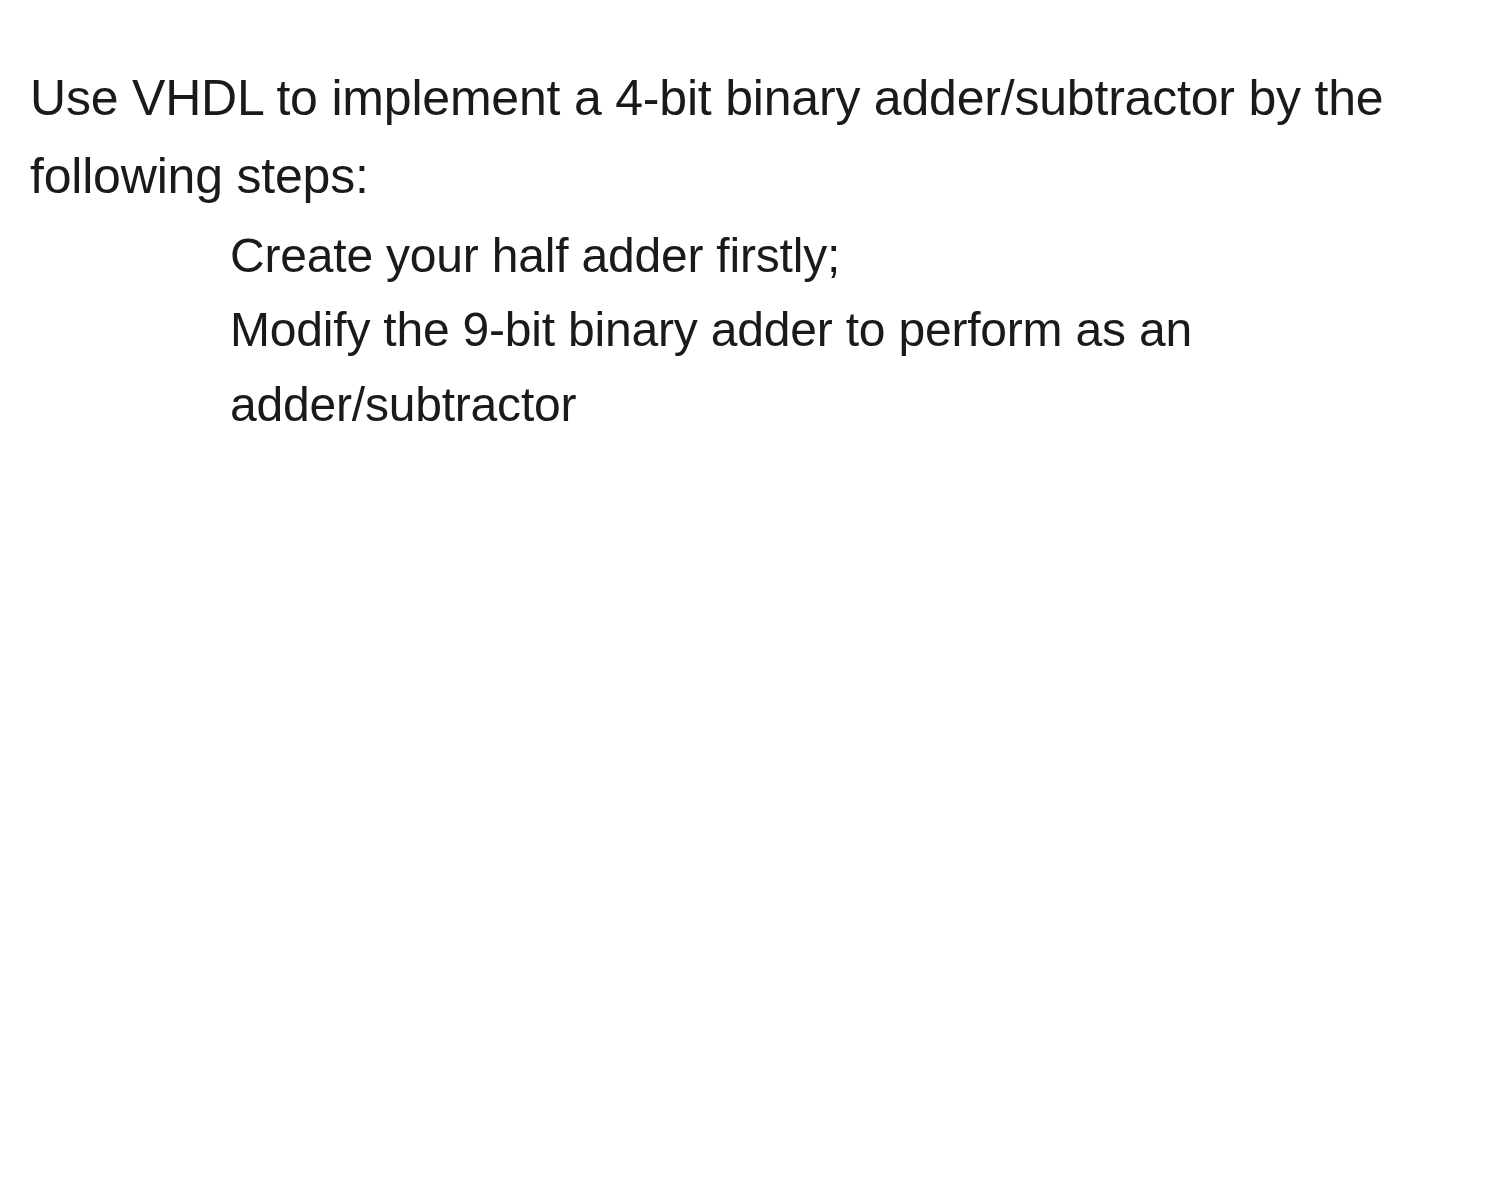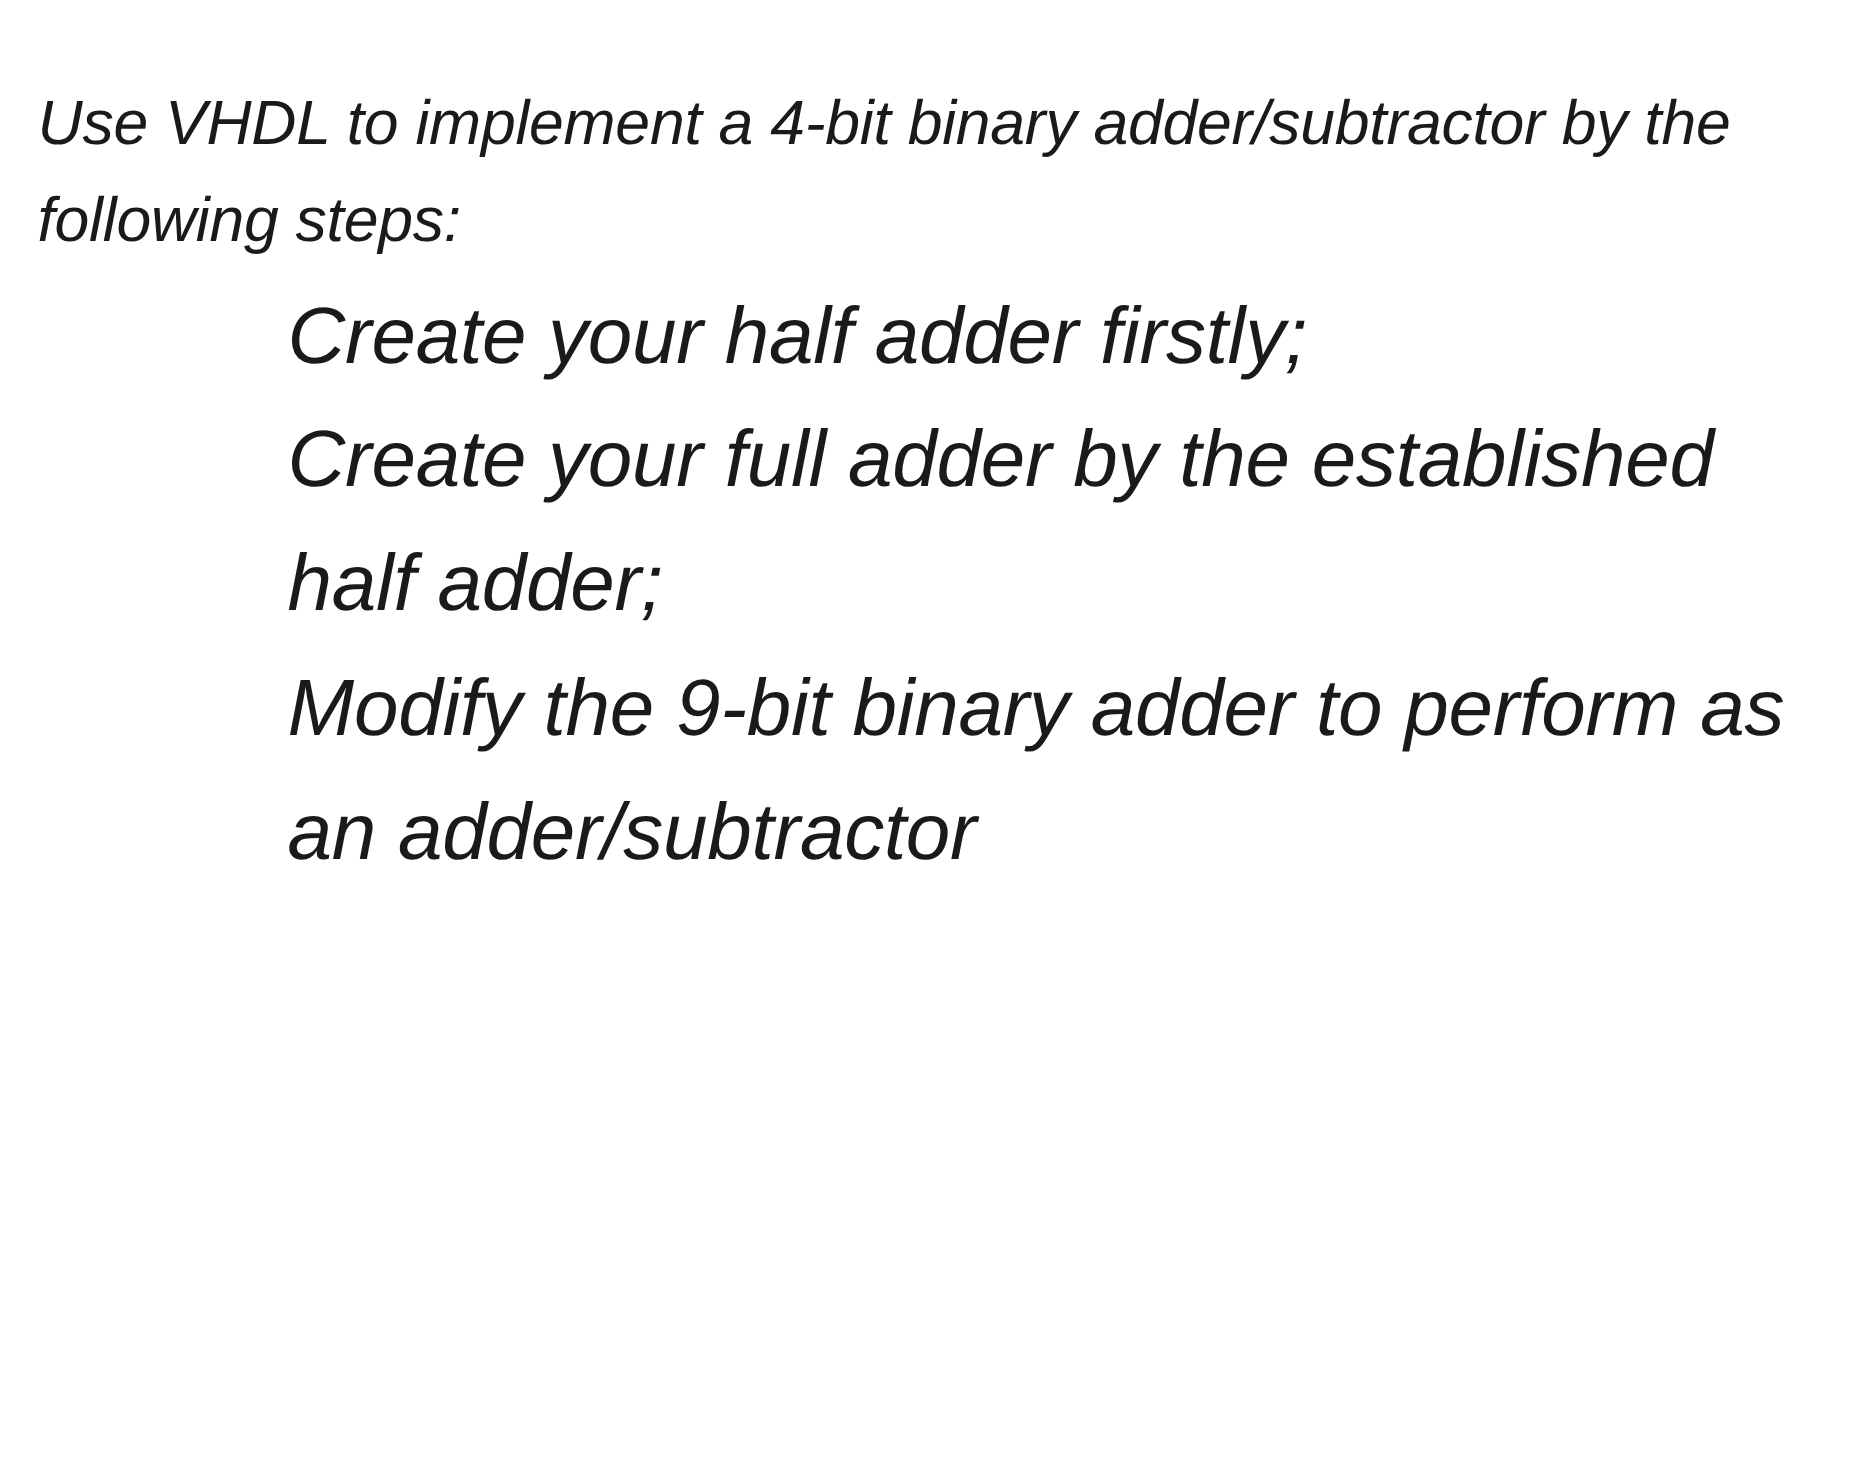--- a/index.html
+++ b/index.html
@@ -1,19 +1,18 @@
 <!DOCTYPE html>
 <html><head>
   <meta charset="utf-8">
   <style>
     * {
       margin: 0;
       padding: 0;
       box-sizing: border-box;
-      font-style: italic;
     }
     html, body {
       width: 1500px;
       height: 1184px;
       background: #ffffff;
       font-family: -apple-system, BlinkMacSystemFont, "Segoe UI", Helvetica, Arial, sans-serif;
       color: #1a1a1a;
       overflow: hidden;
     }
     .page {
@@ -26,29 +25,28 @@
       line-height: 1.55;
       font-weight: 400;
       letter-spacing: -0.2px;
       margin-bottom: 4px;
     }
     .steps {
       padding-left: 200px;
       padding-right: 20px;
     }
     .step {
-      font-size: 64px;
+      font-size: 48px;
       line-height: 1.55;
       font-weight: 400;
       letter-spacing: -0.2px;
     }
   </style>
 </head>
 <body>
 
 <div class="page">
   <div class="intro">Use VHDL to implement a 4-bit binary adder/subtractor by the following steps:</div>
   <div class="steps">
     <div class="step">Create your half adder firstly;</div>
-    <div class="step">Create your full adder by the established half adder;</div>
     <div class="step">Modify the 9-bit binary adder to perform as an adder/subtractor</div>
   </div>
 </div>
 
 </body></html>

